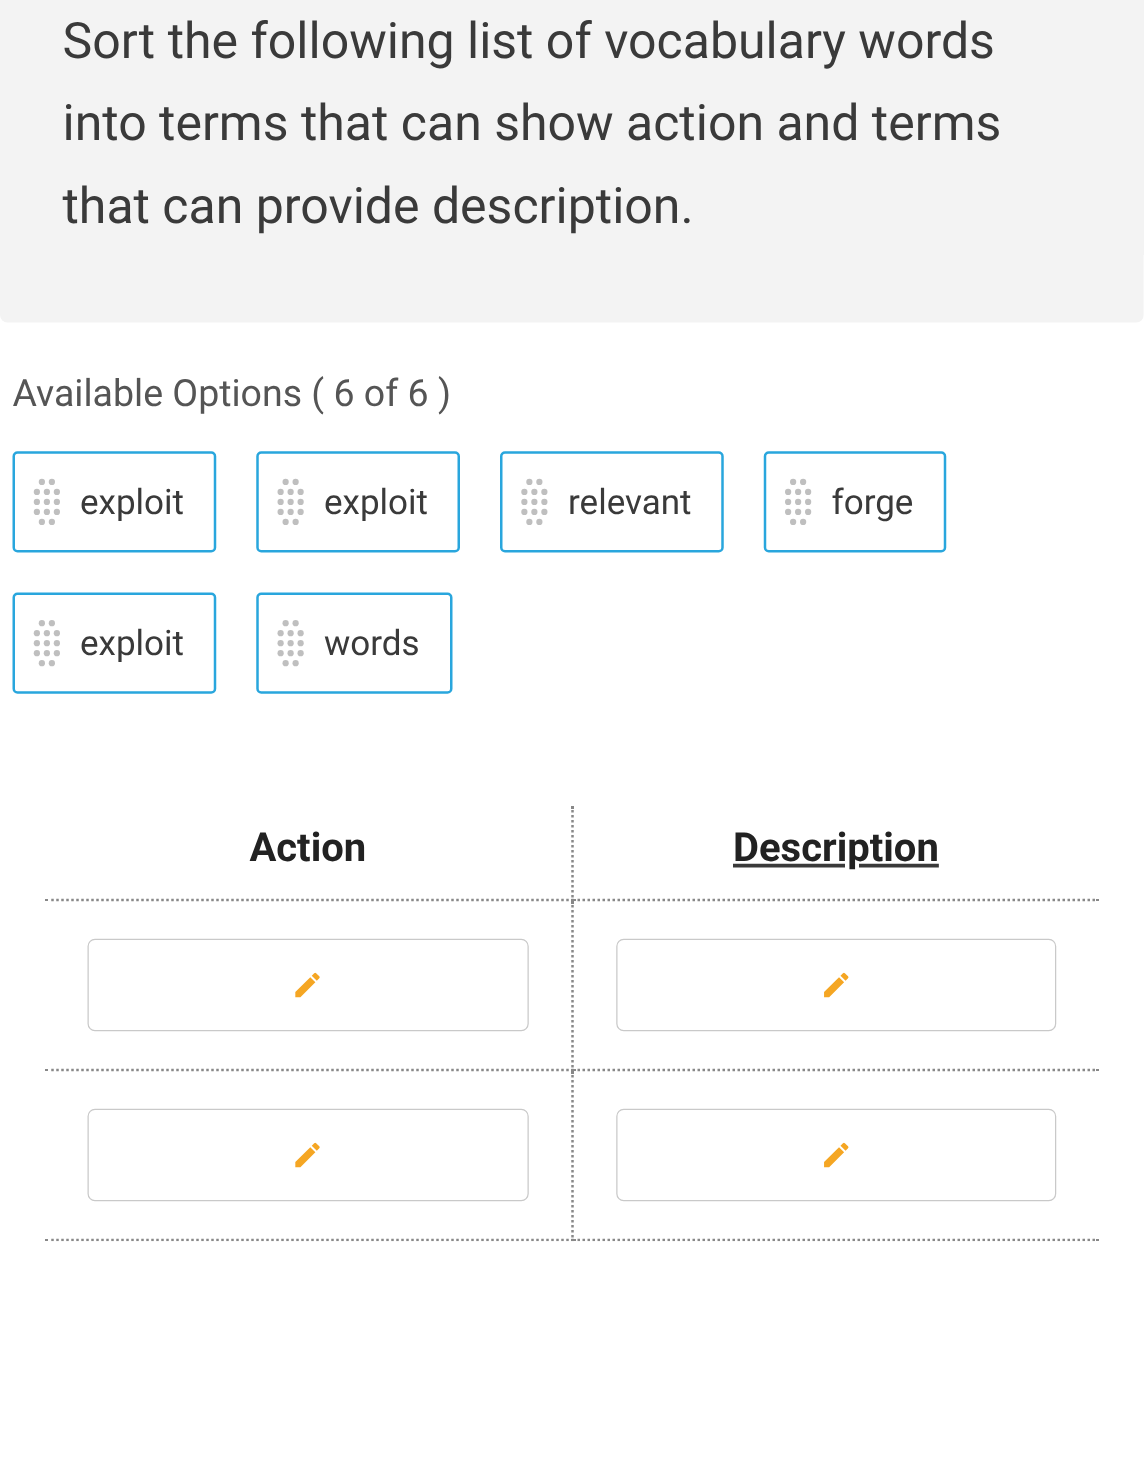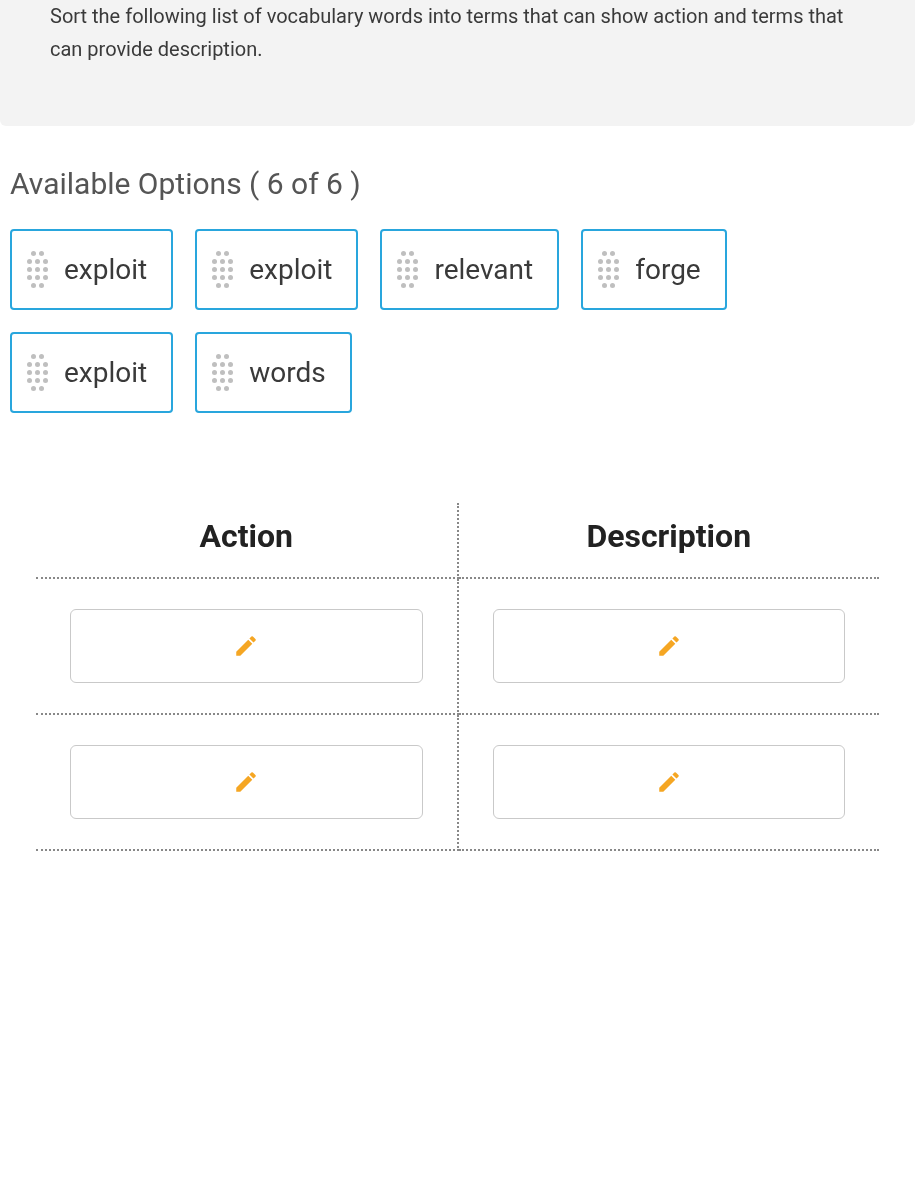--- a/index.html
+++ b/index.html
@@ -8,38 +8,38 @@
     background: #fff;
     color: #3a3a3a;
     width: 915px;
   }
   .question-box {
     background: #f3f3f3;
     padding: 0 50px 60px 50px;
     border-radius: 0 0 6px 6px;
   }
   .question-text {
-    font-size: 20px;
+    font-size: 40px;
     line-height: 1.65;
     color: #3a3a3a;
     font-weight: 400;
   }
   .options-section {
     padding: 40px 22px 0 10px;
   }
   .options-header {
     font-size: 30px;
     color: #555;
     font-weight: 400;
     margin-bottom: 28px;
   }
   .options-row {
     display: flex;
     flex-wrap: wrap;
-    gap: 22px;
+    gap: 32px;
   }
   .option-chip {
     display: flex;
     align-items: center;
     border: 2px solid #29a6dd;
     border-radius: 4px;
     padding: 20px 24px 20px 14px;
     background: #fff;
     cursor: grab;
   }
@@ -58,20 +58,21 @@
   .drag-handle .dot {
     width: 5px; height: 5px; border-radius: 50%; background: #bfbfbf;
   }
   .chip-label {
     font-size: 28px;
     color: #3a3a3a;
   }
   .table-wrap {
     margin-top: 90px;
     padding: 0 36px;
+    text-decoration: underline;
   }
   .sort-table {
     width: 100%;
     border-collapse: collapse;
     position: relative;
   }
   .sort-table th {
     font-size: 32px;
     font-weight: 700;
     color: #222;

